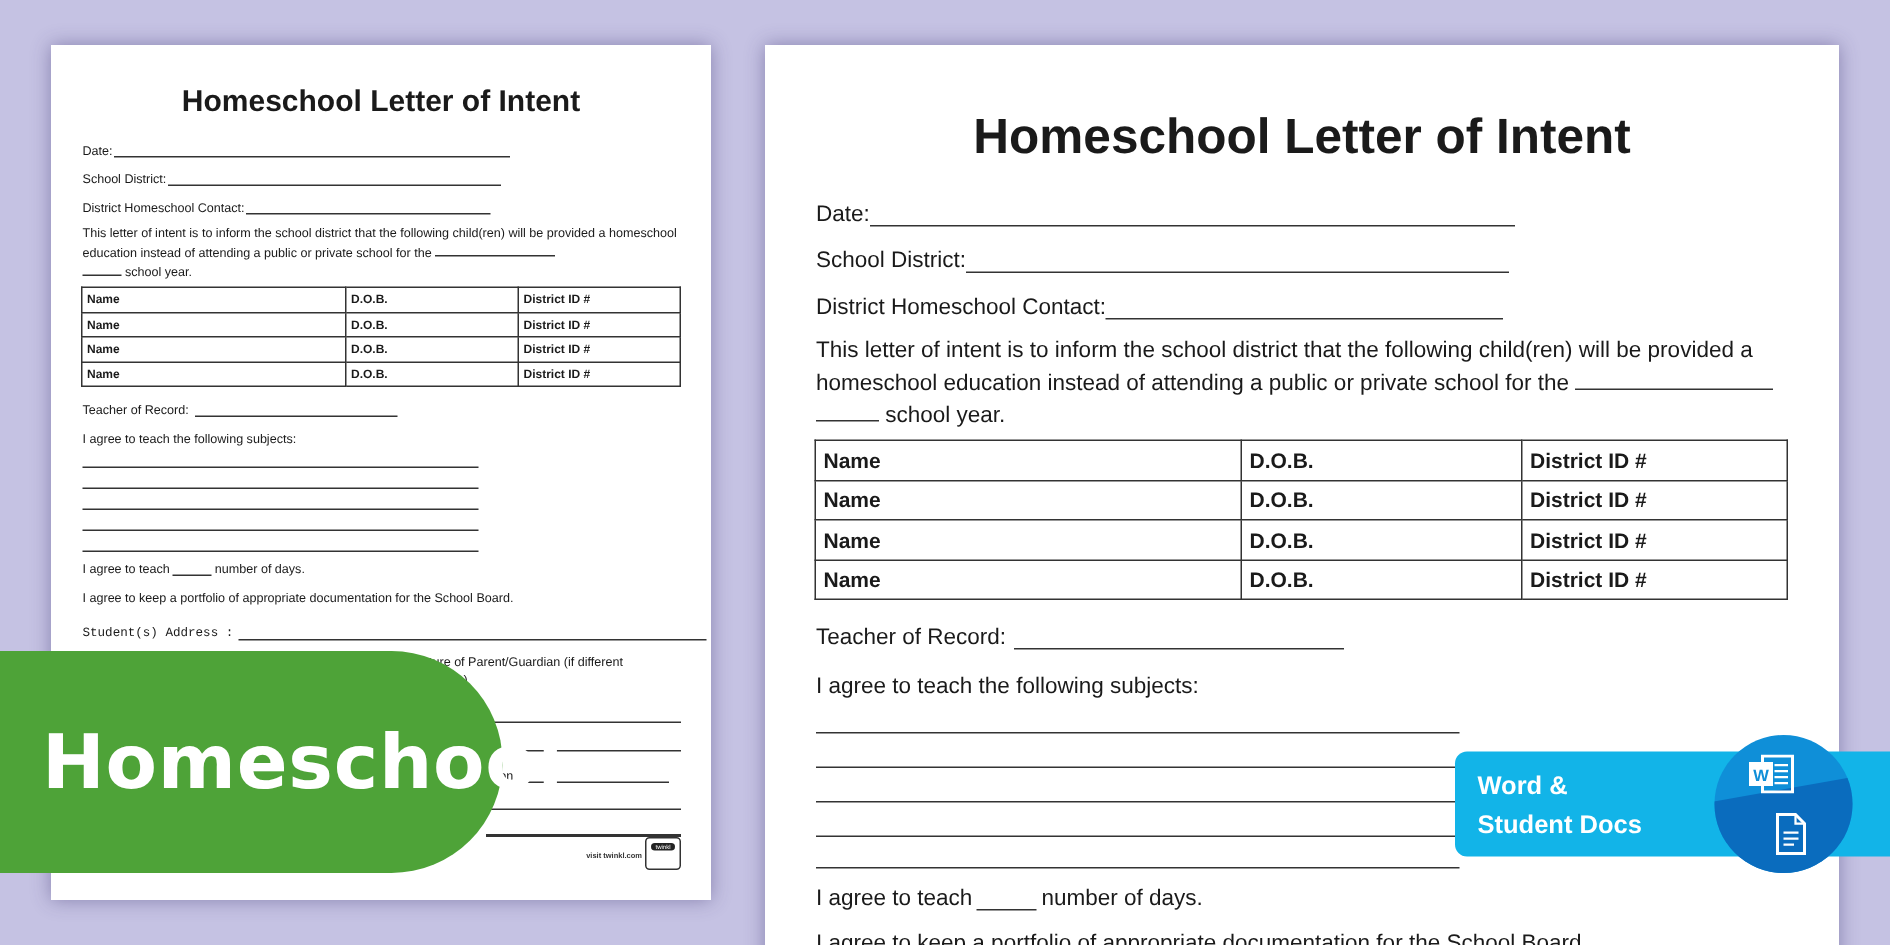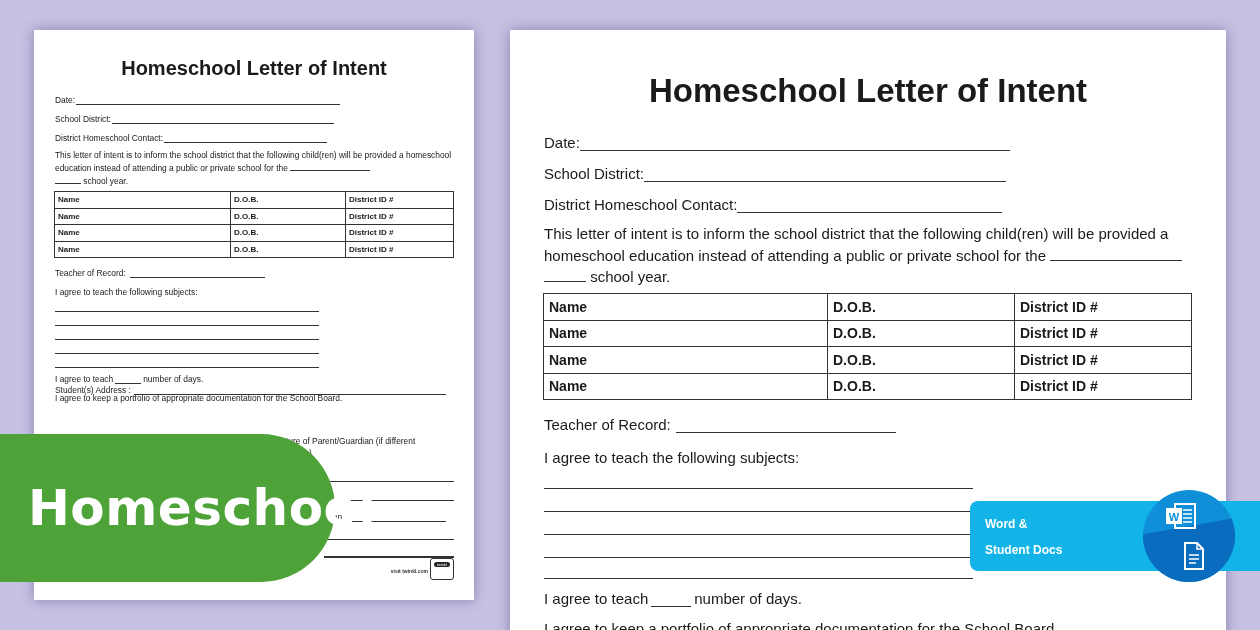--- a/index.html
+++ b/index.html
@@ -33,21 +33,21 @@
   .l-table { position: absolute; left: 33px; top: 263px; width: 649px; border-collapse: collapse; font-size: 14px; font-weight: bold; }
   .l-table td { border: 1.5px solid #333; height: 26.5px; padding: 0 5px; }
   .l-rule { position: absolute; left: 34px; width: 429px; border-bottom: 1.5px solid #333; }
 
   
   .banner { position: absolute; left: 0; top: 434px; width: 335px; height: 148px; background: #4ea338; border-radius: 0 80px 80px 0; display: flex; align-items: center; padding-left: 28px; }
   .banner-text { color: #fff; font-family: "DejaVu Sans", sans-serif; font-size: 50px; font-weight: bold; letter-spacing: 0.5px; }
 
   
   .docs { position: absolute; left: 970px; top: 501px; width: 290px; height: 70px; background: #12b4e8; border-radius: 8px 0 0 8px; }
-  .docs-text { position: absolute; left: 15px; top: 10px; color: #fff; font-weight: bold; font-size: 12px; line-height: 26px; }
+  .docs-text { position: absolute; left: 15px; top: 10px; color: #fff; font-weight: bold; font-size: 17px; line-height: 26px; }
   .docs-circle { position: absolute; left: 1143px; top: 490px; width: 92px; height: 92px; border-radius: 50%; overflow: hidden; background: #0f8fd8; }
   .docs-circle .lower { position: absolute; left: -10px; top: 46px; width: 120px; height: 80px; background: #0a6cbe; transform: rotate(-10deg); transform-origin: left top; }
   .word-icon { position: absolute; left: 22px; top: 13px; width: 32px; height: 26px; }
   .gdoc-icon { position: absolute; left: 40px; top: 52px; width: 22px; height: 28px; }
 </style>
 </head>
 <body>
 
 <div class="page page-small">
   <div class="s-title">Homeschool Letter of Intent</div>
@@ -107,21 +107,21 @@
   <div class="s-rule" style="top:337px;"></div>
 
   <div class="s-field" style="top:344px;">
     <span>I agree to teach </span>
       <span class="u" style="width:26px;margin:0 2px;"></span>
       <span> number of days.</span>
   </div>
   <div class="s-field" style="top:363px;">
     <span>I agree to keep a portfolio of appropriate documentation for the School Board.</span>
   </div>
-  <div class="s-field" style="top:355px;">
+  <div class="s-field" style="top:387px;font-family:Liberation Mono, monospace;">
     <span>Student(s) Address :</span>
       <span class="line" style="width:312px;margin-left:3px;"></span>
   </div>
 
   <div class="s-field" style="left:252px;top:406px;">
       <span>ture of Parent/Guardian (if different</span>
     </div>
   <div class="s-field" style="left:275px;top:418px;">
       <span>)</span>
     </div>

